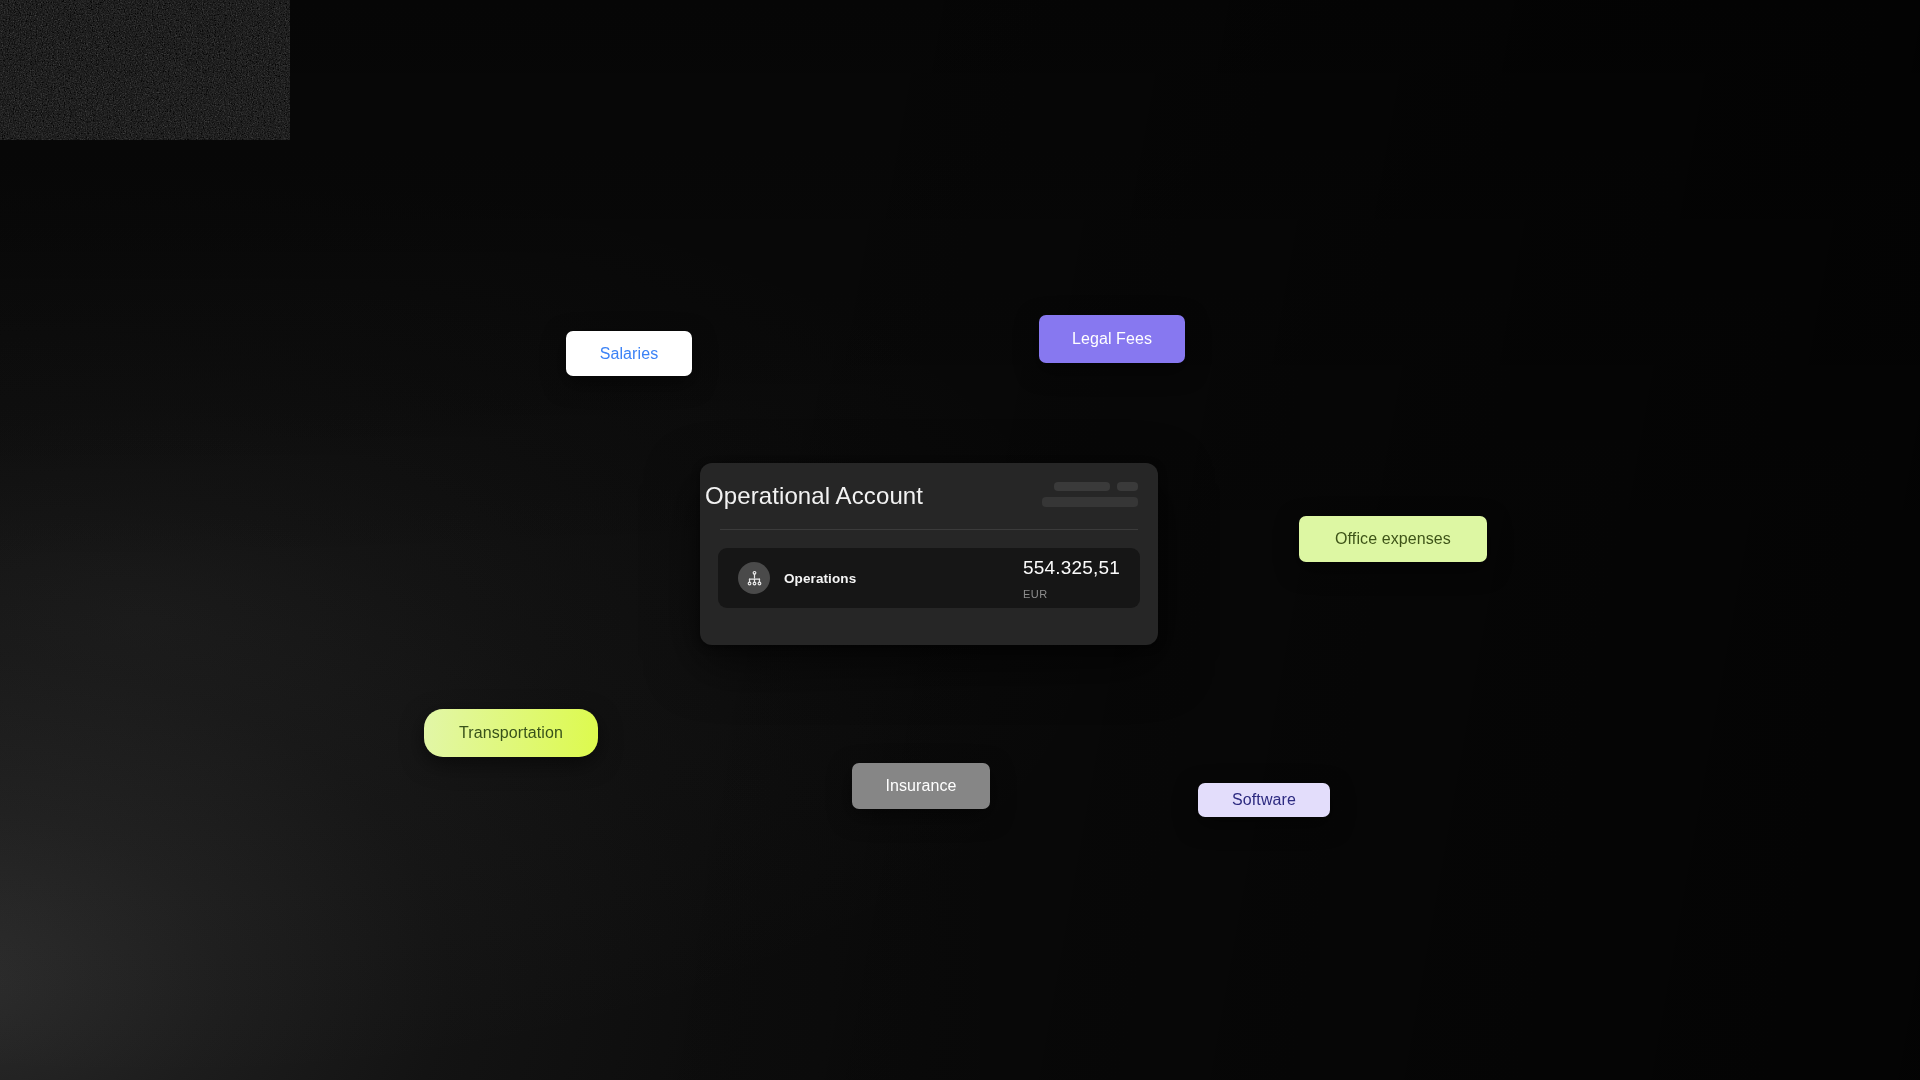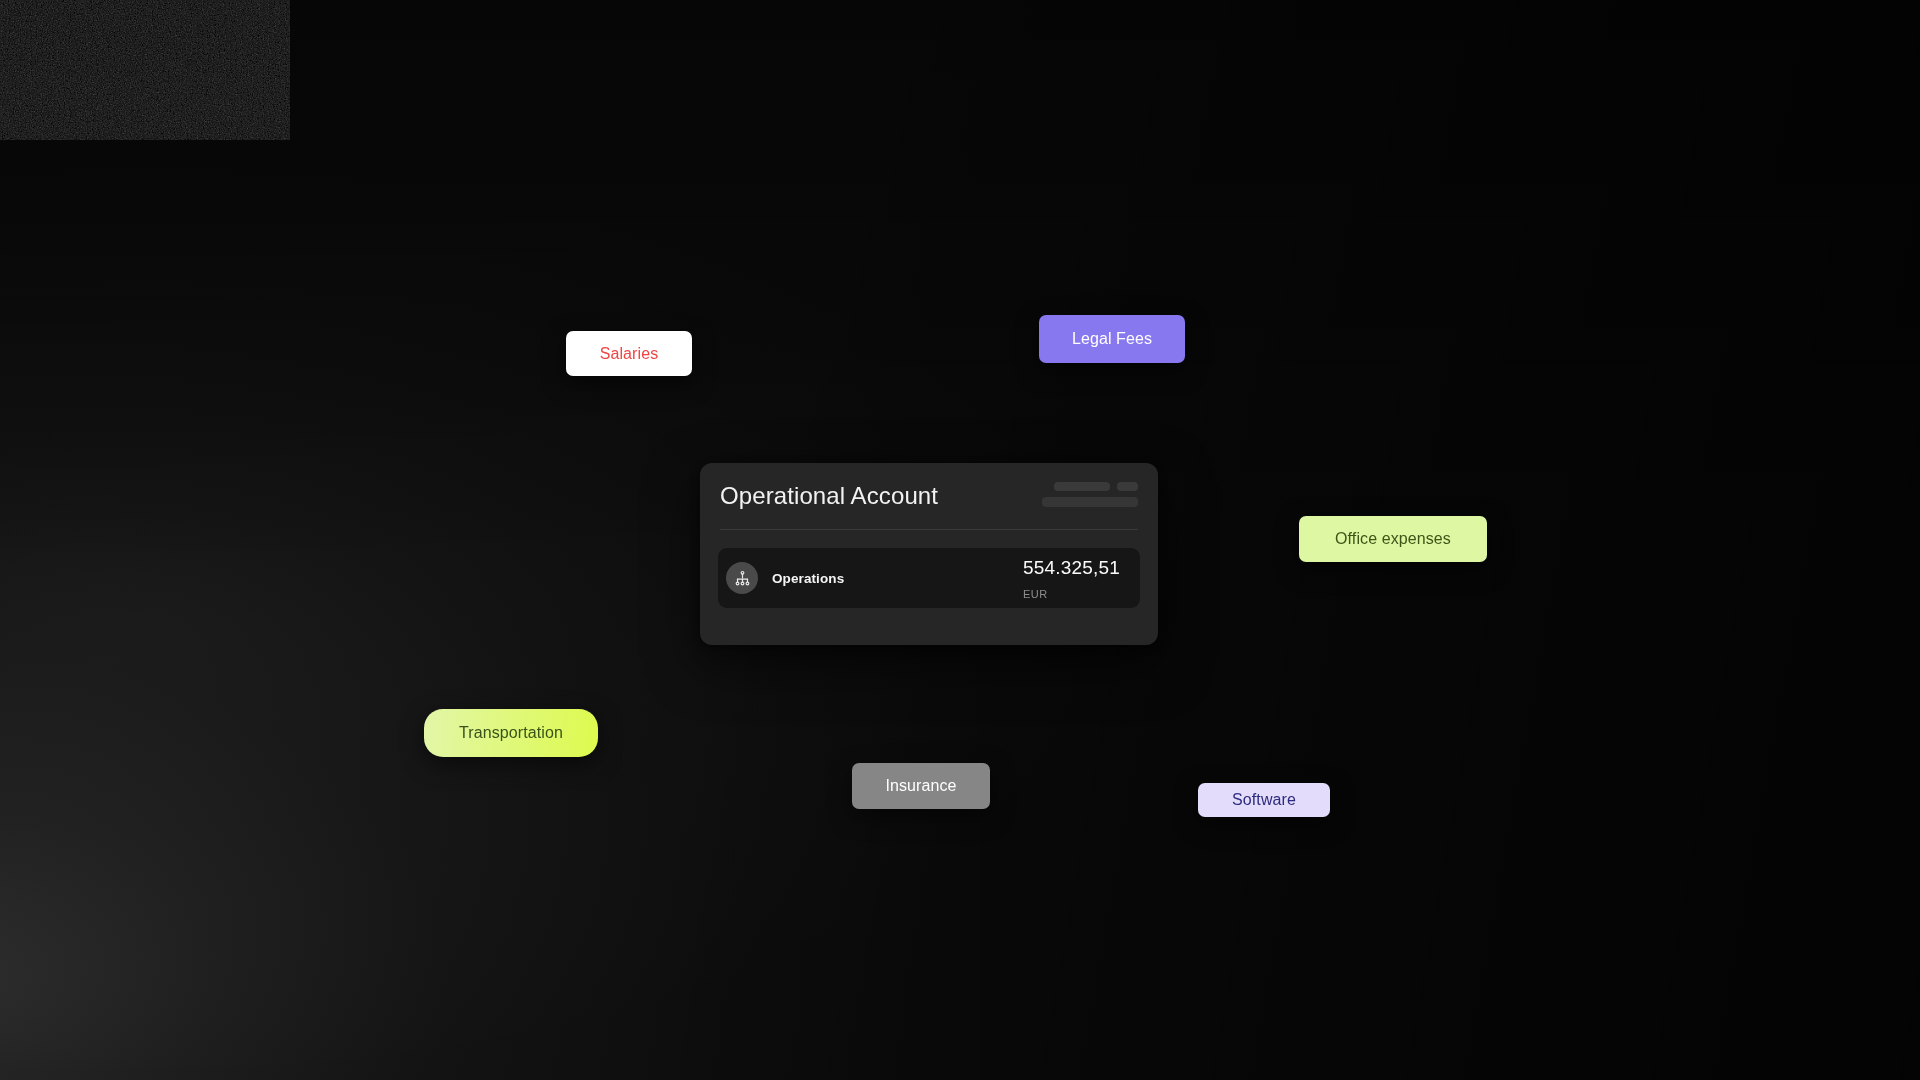--- a/index.html
+++ b/index.html
@@ -72,21 +72,21 @@
     left:700px; top:463px;
     width:458px; height:182px;
     background:#262626;
     border-radius:12px;
     box-shadow:0 18px 52px rgba(0,0,0,0.62), 0 2px 8px rgba(0,0,0,0.45);
     z-index:30;
   }
   #card-header {
     position:relative;
     height:66px;
-    padding:0 22px 0 20px;
+    padding:0 22px 0 5px;
     display:flex; align-items:center;
   }
   #card-title {
     font-size:24px;
     font-weight:400;
     color:#f2f2f2;
     letter-spacing:0.1px;
     white-space:nowrap;
   }
   
@@ -107,21 +107,21 @@
     margin:0 20px;
     background:#3b3b3b;
   }
 
   #account-row {
     margin:18px 18px 0 18px;
     height:60px;
     background:#161616;
     border-radius:9px;
     display:flex; align-items:center;
-    padding:0 20px 0 8px;
+    padding:0 20px 0 20px;
   }
   #account-avatar {
     width:32px; height:32px;
     border-radius:50%;
     background:#4a4a4a;
     display:flex; align-items:center; justify-content:center;
     flex:0 0 32px;
   }
   #account-name {
     margin-left:14px;
@@ -189,21 +189,21 @@
       <feComponentTransfer>
         <feFuncR type="linear" slope="0.55" intercept="0.50"></feFuncR>
         <feFuncG type="linear" slope="0.55" intercept="0.50"></feFuncG>
         <feFuncB type="linear" slope="0.55" intercept="0.50"></feFuncB>
       </feComponentTransfer>
     </filter>
     <rect width="100%" height="100%" filter="url(#noiseFilterDark)"></rect>
   </svg>
 
   <div id="nodes-layer">
-      <div class="node" style="left: 566px; top: 331px; width: 126px; height: 45px; background-color: rgb(255, 255, 255); color: #ef4444;">
+      <div class="node" style="left: 566px; top: 331px; width: 126px; height: 45px; background-color: rgb(255, 255, 255); color: #3b82f6;">
         <span>Salaries</span>
       </div>
       <div class="node" style="left: 1039px; top: 315px; width: 146px; height: 48px; background-color: rgb(135, 120, 240); color: rgb(255, 255, 255);">
         <span>Legal Fees</span>
       </div>
       <div class="node" style="left: 1299px; top: 516px; width: 188px; height: 46px; background-color: rgb(221, 247, 163); color: rgb(62, 84, 24);">
         <span>Office expenses</span>
       </div>
       <div class="node" style="left: 424px; top: 709px; width: 174px; height: 48px; background: linear-gradient(95deg, rgb(226, 246, 168) 0%, rgb(221, 250, 77) 100%); color: rgb(56, 82, 26); border-radius: 19px;">
         <span>Transportation</span>

